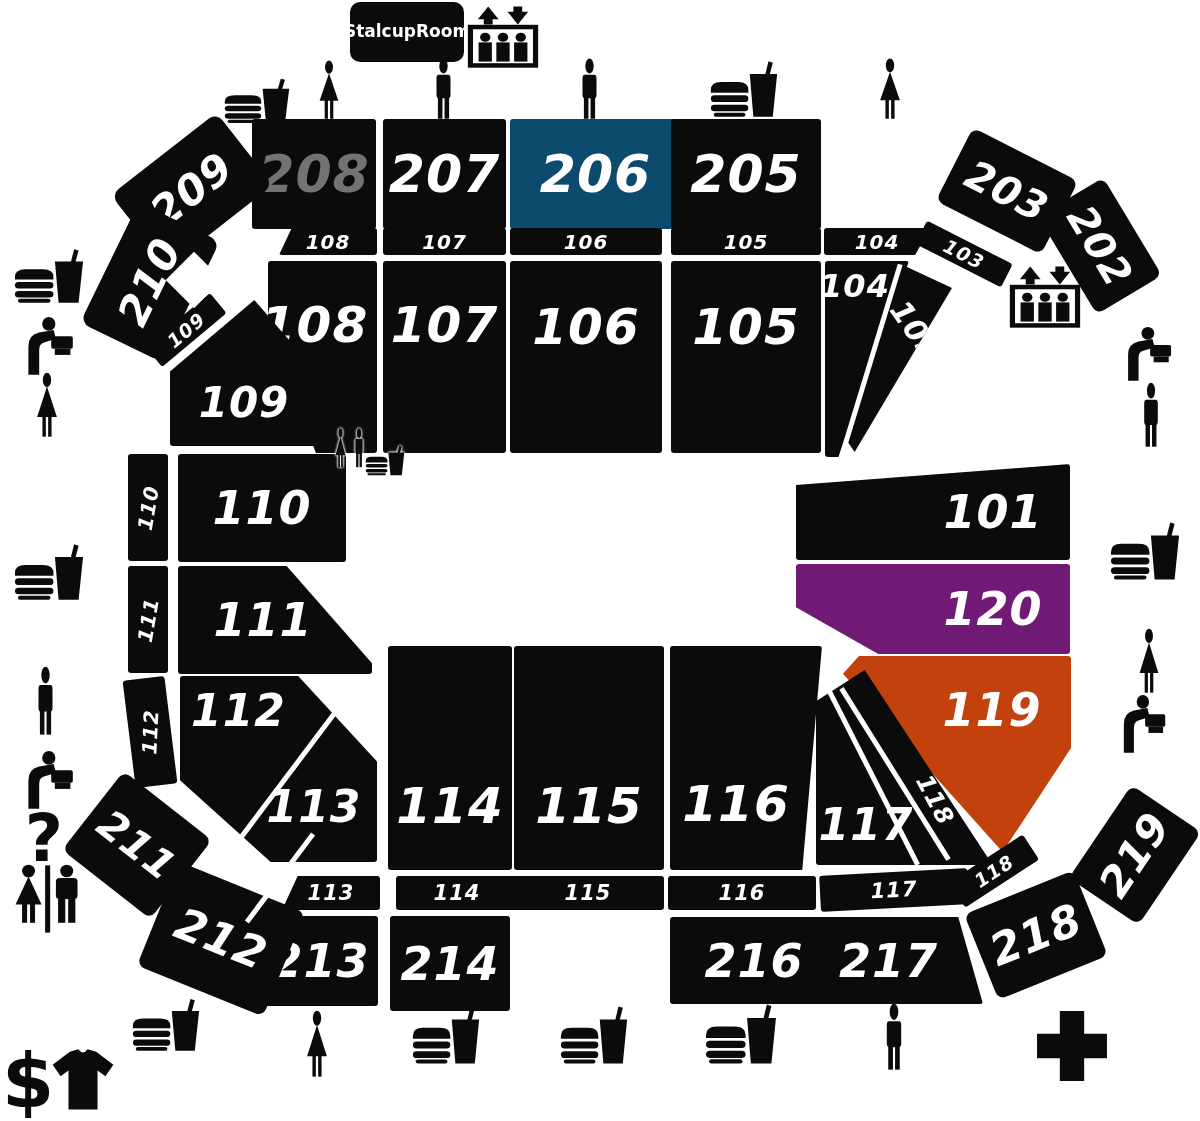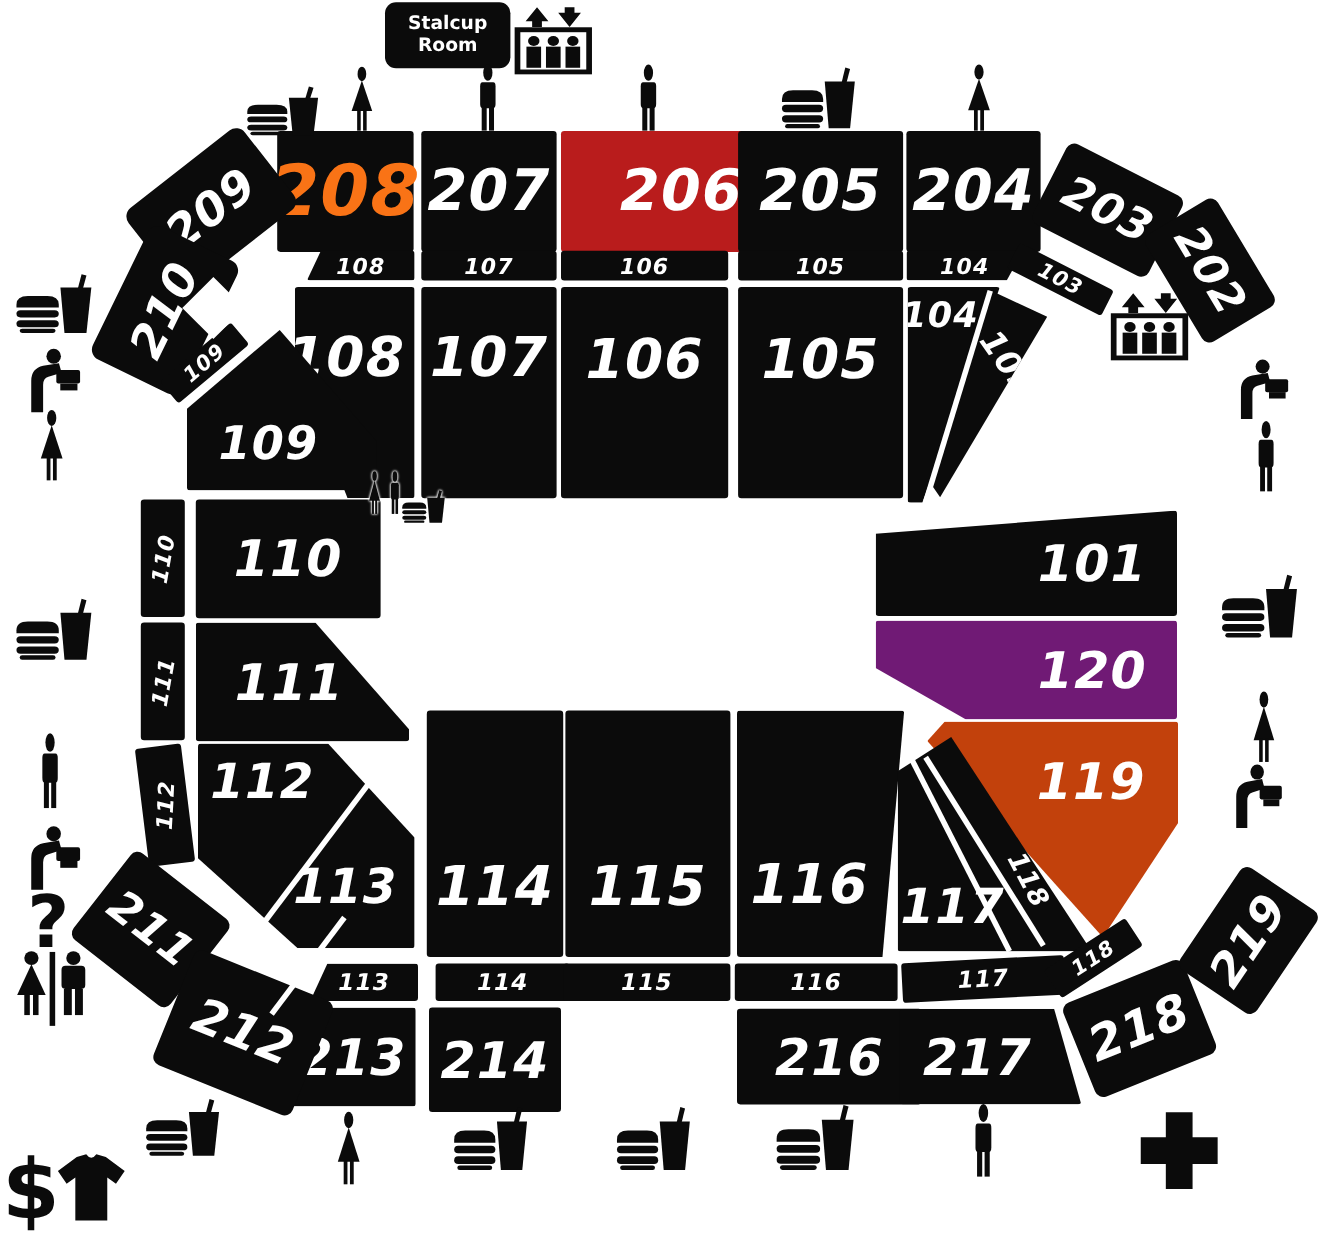--- a/index.html
+++ b/index.html
@@ -21,46 +21,43 @@
   .icon svg{width:100%;height:100%;display:block;fill:#0b0b0b;}
   .icon .glyph{
     display:block;width:100%;height:100%;color:#0b0b0b;
     font-weight:bold;line-height:0.95;text-align:center;
     font-family:"DejaVu Sans",sans-serif;
   }
   .halo{filter:drop-shadow(0 0 1px #fff) drop-shadow(0 0 1px #fff);}
   .room{
     position:absolute;left:350px;top:2px;width:114px;height:60px;
     background:#0b0b0b;border-radius:10px;color:#fff;
-    display:flex;flex-direction:column;align-items:center;justify-content:center;
+    display:flex;flex-direction:row;align-items:center;justify-content:center;
     font-weight:bold;font-size:17px;line-height:1.15;text-align:center;
   }
 </style>
 </head>
 <body>
 
 <div class="map" id="map">
   <div class="room">
     <div>Stalcup</div>
     <div>Room</div>
   </div>
 <div class="sec" style="left: 252px; top: 119px; width: 124px; height: 110px; background: rgb(11, 11, 11);">
-      <span class="lbl" style="color: #f97316; font-size: 64px; transform: translate(0px, 0px) rotate(0deg);">208</span>
+      <span class="lbl" style="color: #737373; font-size: 52px; transform: translate(0px, 0px) rotate(0deg);">208</span>
     </div>
     <div class="sec" style="left: 383px; top: 119px; width: 123px; height: 110px; background: rgb(11, 11, 11);">
       <span class="lbl" style="color: rgb(255, 255, 255); font-size: 52px; transform: translate(0px, 0px) rotate(0deg);">207</span>
     </div>
-    <div class="sec" style="left: 510px; top: 119px; width: 171px; height: 110px; background: #b91c1c; padding-left: 24px;">
+    <div class="sec" style="left: 510px; top: 119px; width: 171px; height: 110px; background: #0c4a6e;">
       <span class="lbl" style="color: rgb(255, 255, 255); font-size: 52px; transform: translate(0px, 0px) rotate(0deg);">206</span>
     </div>
     <div class="sec" style="left: 671px; top: 119px; width: 150px; height: 110px; background: rgb(11, 11, 11);">
       <span class="lbl" style="color: rgb(255, 255, 255); font-size: 52px; transform: translate(0px, 0px) rotate(0deg);">205</span>
-    </div>
-    <div class="sec" style="left: 824px; top: 119px; width: 122px; height: 110px; background: rgb(11, 11, 11);">
-      <span class="lbl" style="color: rgb(255, 255, 255); font-size: 52px; transform: translate(0px, 0px) rotate(0deg);">204</span>
     </div>
     <div class="sec" style="left: 125px; top: 144px; width: 134px; height: 92px; background: rgb(11, 11, 11); transform: rotate(-38deg); border-radius: 10px;">
       <span class="lbl" style="color: rgb(255, 255, 255); font-size: 42px; transform: translate(0px, 0px) rotate(0deg);">209</span>
     </div>
     <div class="sec" style="left: 83px; top: 237px; width: 134px; height: 90px; background: rgb(11, 11, 11); transform: rotate(-64deg); border-radius: 10px;">
       <span class="lbl" style="color: rgb(255, 255, 255); font-size: 42px; transform: translate(0px, 0px) rotate(0deg);">210</span>
     </div>
     <div class="sec" style="left: 948px; top: 150px; width: 118px; height: 82px; background: rgb(11, 11, 11); transform: rotate(27deg); border-radius: 8px;">
       <span class="lbl" style="color: rgb(255, 255, 255); font-size: 40px; transform: translate(0px, 0px) rotate(0deg);">203</span>
     </div>

